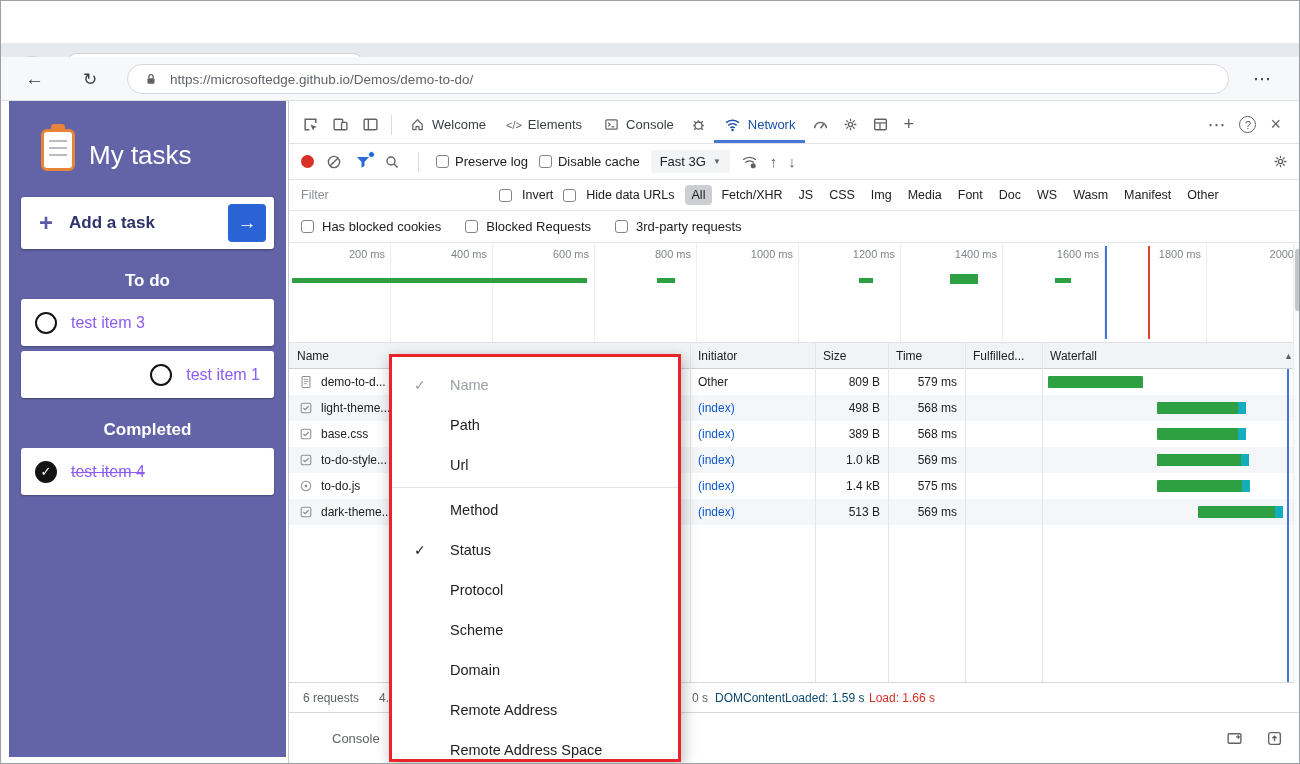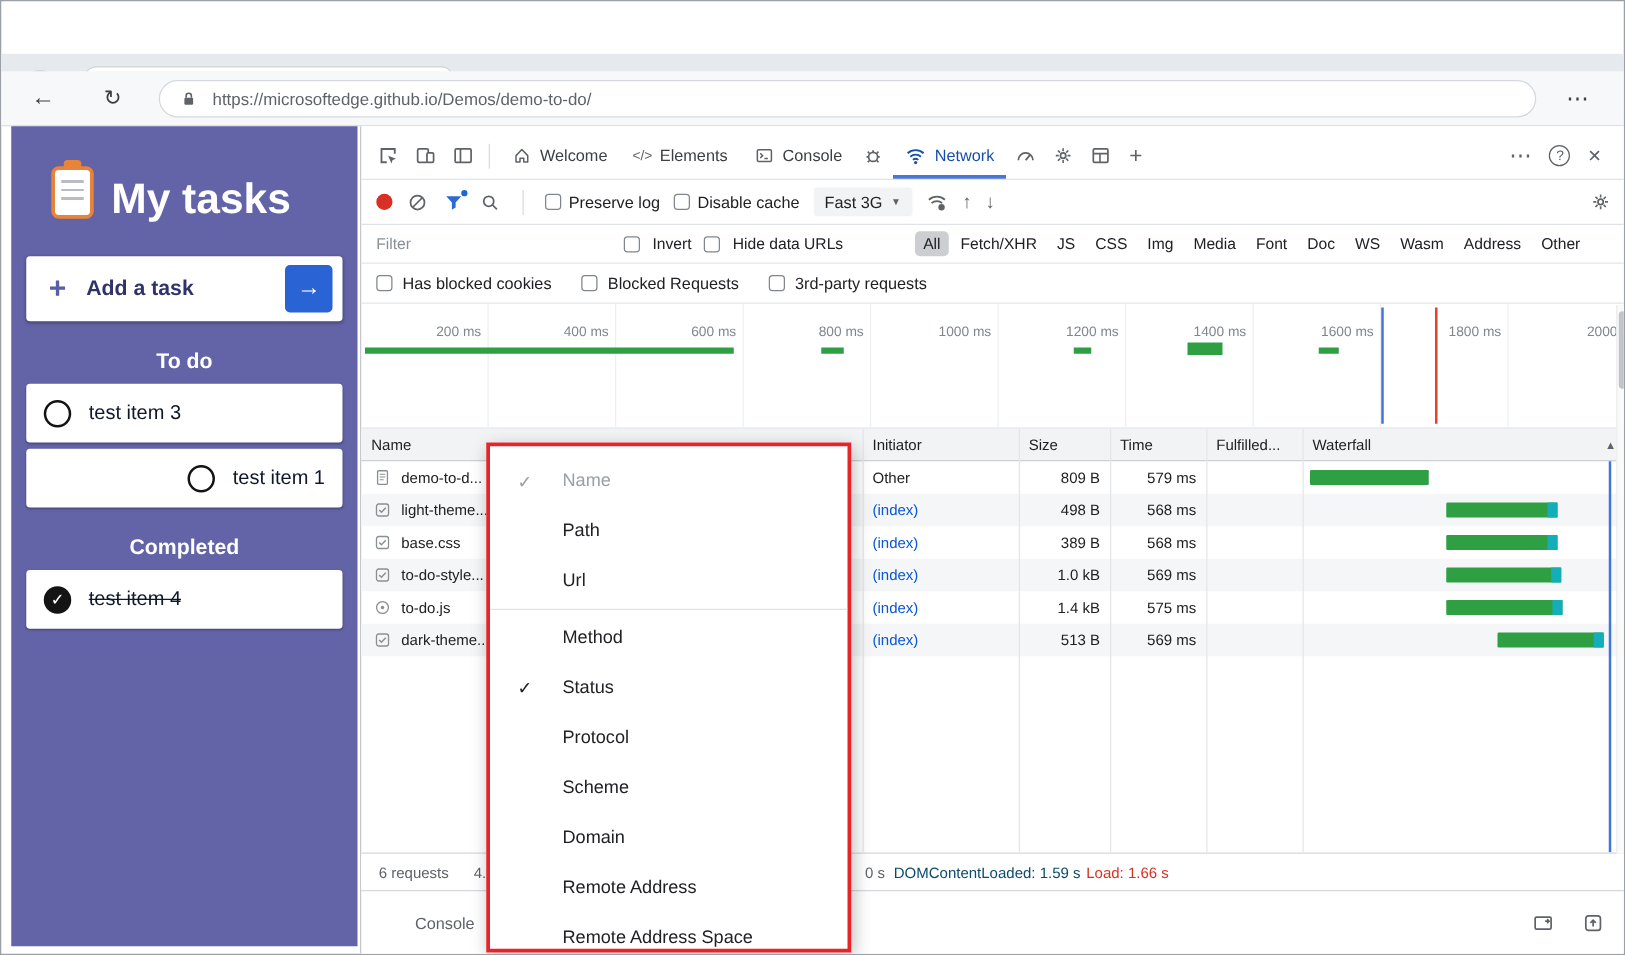--- a/index.html
+++ b/index.html
@@ -35,36 +35,36 @@
 
   
   .todo-panel { position:absolute; left:8px; top:100px; width:277px; height:656px; background:#6264a7; }
   .todo-header { display:flex; align-items:center; gap:14px; padding:28px 18px 0 32px; }
   .clipboard { position:relative; width:34px; height:42px; background:#fff; border:3px solid #e8833a;
     border-radius:6px; }
   .clipboard:before { content:""; position:absolute; left:7px; top:-8px; width:14px; height:8px;
     background:#e8833a; border-radius:3px; }
   .clipboard:after { content:""; position:absolute; left:5px; top:8px; right:5px; height:18px;
     background:repeating-linear-gradient(#b9bcc0 0 2px, transparent 2px 7px); }
-  .todo-title { font-size:34px; font-weight:bold; color:#fff;margin-top:11px; }
+  .todo-title { font-size:26px; font-weight:normal; color:#fff;margin-top:11px; }
   .add-card { margin:26px 12px 0; height:52px; background:#fff; border-radius:3px;
     display:flex; align-items:center; padding:0 8px 0 18px;
     box-shadow:0 1px 3px rgba(0,0,0,.35); }
   .add-plus { font-size:24px; font-weight:bold; color:#5a5da8; }
   .add-label { font-size:17px; font-weight:bold; color:#30336b; margin-left:16px; }
   .add-go { margin-left:auto; width:38px; height:38px; background:#2a63d4; border-radius:4px;
     display:flex; align-items:center; justify-content:center; color:#fff; font-size:19px; }
   .section-title { text-align:center; color:#fff; font-weight:bold; font-size:17px; margin-top:22px; }
   .task-card { margin:8px 12px 0; height:47px; background:#fff; border-radius:3px;
     display:flex; align-items:center; padding:0 14px; box-shadow:0 1px 2px rgba(0,0,0,.3); }
   .task-card + .task-card { margin-top:5px;justify-content:flex-end; }
   .circle { width:22px; height:22px; border:2.5px solid #141414; border-radius:50%; flex:none; }
   .circle.done { background:#141414; display:flex; align-items:center; justify-content:center;
     color:#fff; font-size:13px; border-color:#141414; }
-  .task-text { margin-left:14px; font-size:16px; color:#0f172a; }
+  .task-text { margin-left:14px; font-size:16px; color:#8b5cf6; }
   .task-text.done { text-decoration:line-through; }
 
   
   .devtools { position:absolute; left:287px; top:100px; width:1013px; height:664px; background:#fff;
     border-left:1px solid #c5c8cc; font-size:12px; color:#202124; padding-top:5px; }
   .ic { display:inline-flex; width:18px; height:18px; align-items:center; justify-content:center; flex:none; }
   svg { display:block; }
 
   .dt-tabs { height:38px; border-bottom:1px solid #dfe2e6; display:flex; align-items:center; padding:0 6px;text-align:right; }
   .tool-btn { width:30px; height:30px; display:flex; align-items:center; justify-content:center; }
@@ -87,31 +87,31 @@
   .cb-label { font-size:13px; color:#202124; margin-left:-5px; }
   .throttle { display:flex; align-items:center; gap:7px; background:#f1f3f4; border-radius:3px;
     padding:4px 9px; font-size:13px; color:#202124; }
   .throttle .caret { font-size:8px; color:#5f6368; }
   .hairline-arrow { font-size:15px; color:#5f6368; }
   .dt-netbar .right { margin-left:auto; }
 
   .dt-filter { height:31px; border-bottom:1px solid #e4e7ea; display:flex; align-items:center;
     gap:10px; padding:0 12px; font-size:12.5px; }
   .filter-input { width:188px; color:#8a9096; }
-  .chips { display:flex; gap:2px;margin-left:47px; }
+  .chips { display:flex; gap:2px; }
   .chip { padding:3px 7px; border-radius:4px; color:#202124; white-space:nowrap; }
   .chip.sel { background:#ccced2; }
 
   .dt-cbrow { height:32px; border-bottom:1px solid #e4e7ea; display:flex; align-items:center;
     gap:10px; padding:0 12px; font-size:13px; }
   .dt-cbrow .grp { display:flex; align-items:center; gap:8px; margin-right:14px; }
 
   .dt-overview { position:relative; height:100px; border-bottom:1px solid #dfe2e6; overflow:hidden; }
   .gl { position:absolute; top:0; bottom:0; width:1px; background:#edeff1; }
-  .tick { position:absolute; top:17px; font-size:11px; color:#80868b; transform:translateX(-100%);
+  .tick { position:absolute; top:5px; font-size:11px; color:#80868b; transform:translateX(-100%);
     padding-right:5px; white-space:nowrap; }
   .ov-bar { position:absolute; top:35px; height:5px; background:#2ea043; }
   .ov-line { position:absolute; top:3px; bottom:3px; width:2px; }
 
   .dt-table { position:relative; height:339px; }
   .tr { display:grid; grid-template-columns:401px 125px 73px 77px 77px 1fr; height:26px;
     align-items:center; }
   .tr.head { background:#f1f3f4; border-bottom:1px solid #cdd1d6; font-size:12px; color:#202124; }
   .tr.r-even { background:#f5f6f8; }
   .cell { padding:0 8px; overflow:hidden; white-space:nowrap; height:100%; display:flex; align-items:center; }
@@ -375,21 +375,21 @@
         <span class="chip sel">All</span>
         <span class="chip">Fetch/XHR</span>
         <span class="chip">JS</span>
         <span class="chip">CSS</span>
         <span class="chip">Img</span>
         <span class="chip">Media</span>
         <span class="chip">Font</span>
         <span class="chip">Doc</span>
         <span class="chip">WS</span>
         <span class="chip">Wasm</span>
-        <span class="chip">Address</span>
+        <span class="chip">Manifest</span>
         <span class="chip">Other</span>
       </span>
     </div>
 
     <div class="dt-cbrow">
       <span class="grp">
           <span class="cb"></span>
           <span>Has blocked cookies</span>
         </span>
       <span class="grp">

